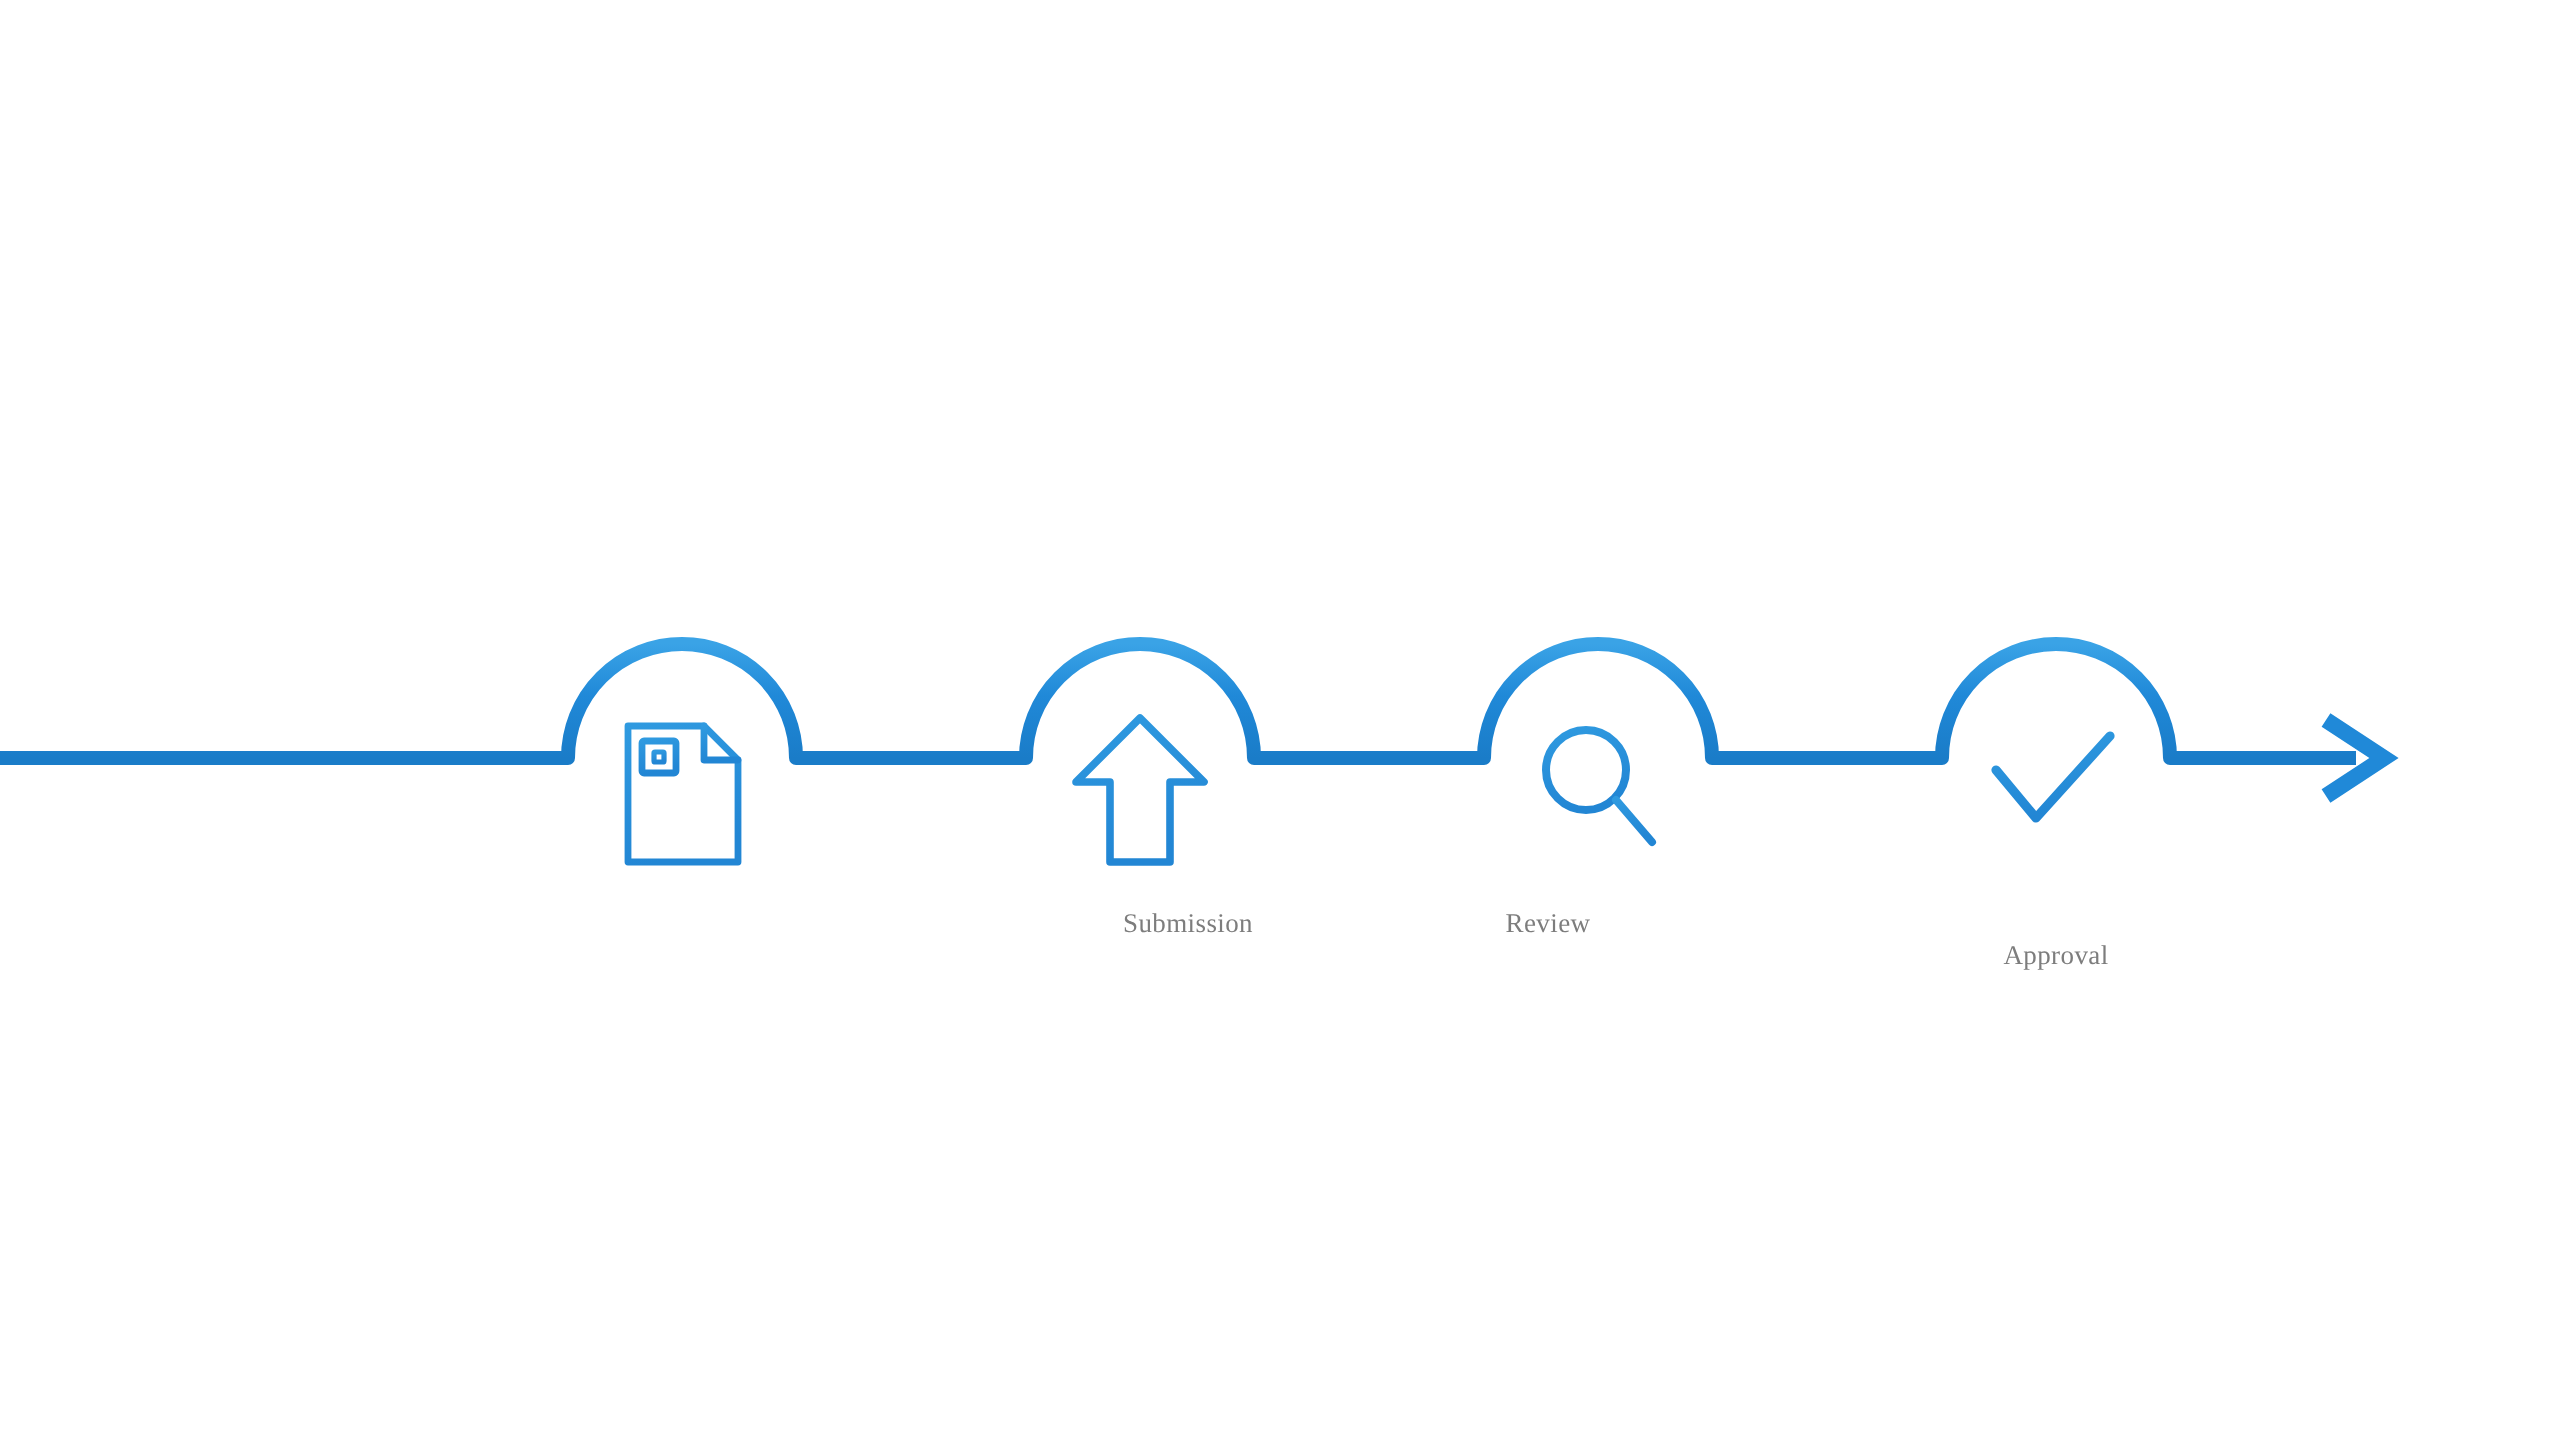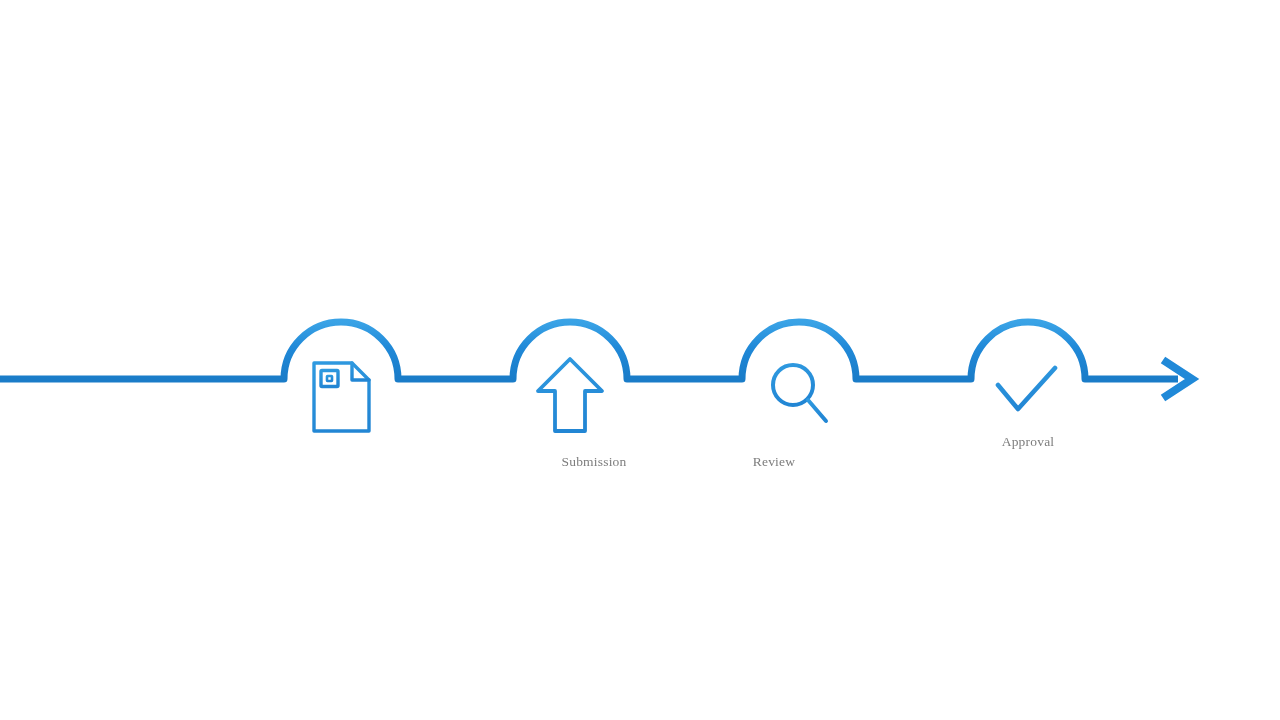--- a/index.html
+++ b/index.html
@@ -122,17 +122,17 @@
 
 
   <div class="step-label" style="left:504px; top:452px;">
     <span>Submission</span>
   </div>
 
   <div class="step-label" style="left:684px; top:452px;">
     <span>Review</span>
   </div>
 
-  <div class="step-label" style="left:938px; top:432px;">
+  <div class="step-label" style="left:938px; top:468px;">
     <span>Approval</span>
   </div>
 
 </div>
 
 </body></html>

